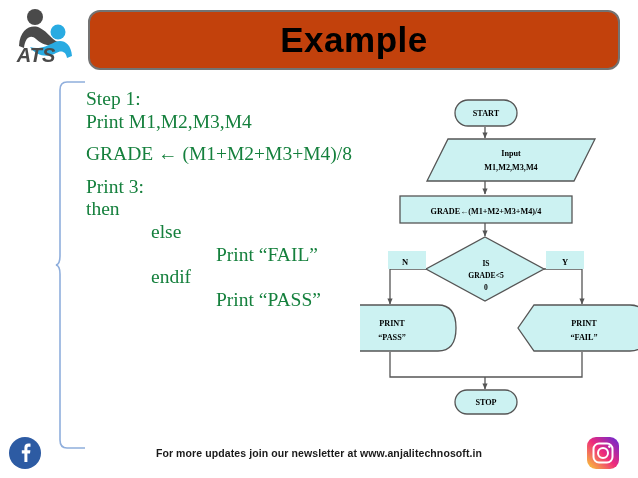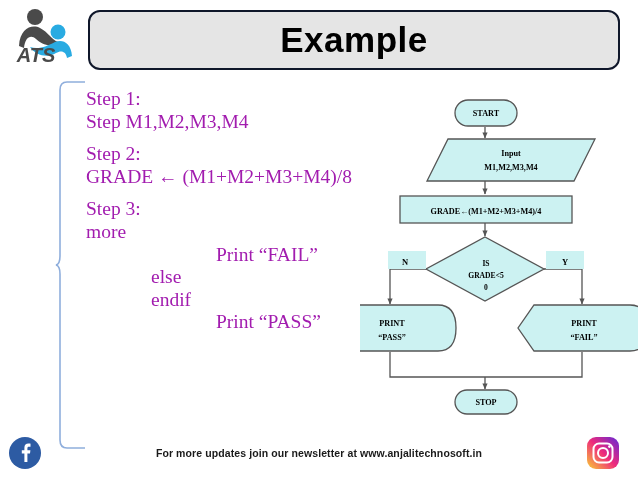--- a/index.html
+++ b/index.html
@@ -12,34 +12,34 @@
   }
   .slide{position:absolute;inset:0;}
 
   
   .logo{position:absolute;left:6px;top:6px;width:78px;height:64px;}
   .logo svg{display:block;}
 
   
   .title-box{
     position:absolute;left:88px;top:10px;width:532px;height:60px;
-    border:2px solid #0f172a;border-radius:12px;background:#e5e5e5;
+    border:2px solid #737373;border-radius:12px;background:#c2410c;
     box-sizing:border-box;
     display:flex;align-items:center;justify-content:center;
   }
   .title-text{
     font-family:"Liberation Sans", sans-serif;
     font-weight:bold;font-size:35px;color:#000;letter-spacing:.5px;
   }
 
   
   .bracket{position:absolute;left:55px;top:80px;width:34px;height:370px;}
 
   
-  .algo{position:absolute;left:86px;top:88px;width:300px;color:#a21caf;}
+  .algo{position:absolute;left:86px;top:88px;width:300px;color:#15803d;}
   .algo .ln{font-size:19.5px;line-height:1.16;white-space:pre;}
   .algo .blk{margin-bottom:10px;}
   .ind1{padding-left:65px;}
   .ind2{padding-left:130px;}
 
   
   .flow{position:absolute;left:360px;top:86px;width:278px;height:340px;text-align:center;}
   .flow svg{display:block;}
   .fl-txt{
     font-family:"Liberation Serif", serif;
@@ -81,31 +81,30 @@
 
   <div class="bracket">
     <svg width="34" height="370" viewBox="0 0 34 370">
       <path d="M30 2 L12 2 Q5 2 5 10 L5 176 Q5 184 1 185 Q5 186 5 194 L5 360 Q5 368 12 368 L30 368" fill="none" stroke="#8FAEDC" stroke-width="1.6"></path>
     </svg>
   </div>
 
   <div class="algo">
     <div class="blk">
       <div class="ln">Step 1:</div>
-      <div class="ln">Step M1,M2,M3,M4</div>
+      <div class="ln">Print M1,M2,M3,M4</div>
     </div>
     <div class="blk">
-      <div class="ln">Step 2:</div>
       <div class="ln">GRADE ← (M1+M2+M3+M4)/8</div>
     </div>
     <div class="blk">
-      <div class="ln">Step 3:</div>
-      <div class="ln">more</div>
+      <div class="ln">Print 3:</div>
+      <div class="ln">then</div>
+      <div class="ln ind1">else</div>
       <div class="ln ind2">Print “FAIL”</div>
-      <div class="ln ind1">else</div>
       <div class="ln ind1">endif</div>
       <div class="ln ind2">Print “PASS”</div>
     </div>
   </div>
 
   <div class="flow">
     <svg width="278" height="340" viewBox="0 0 278 340">
       <defs>
         <marker id="arw" markerWidth="7" markerHeight="7" refX="5.6" refY="3" orient="auto" markerUnits="userSpaceOnUse">
           <path d="M0,0.4 L6,3 L0,5.6 z" fill="#555555"></path>

